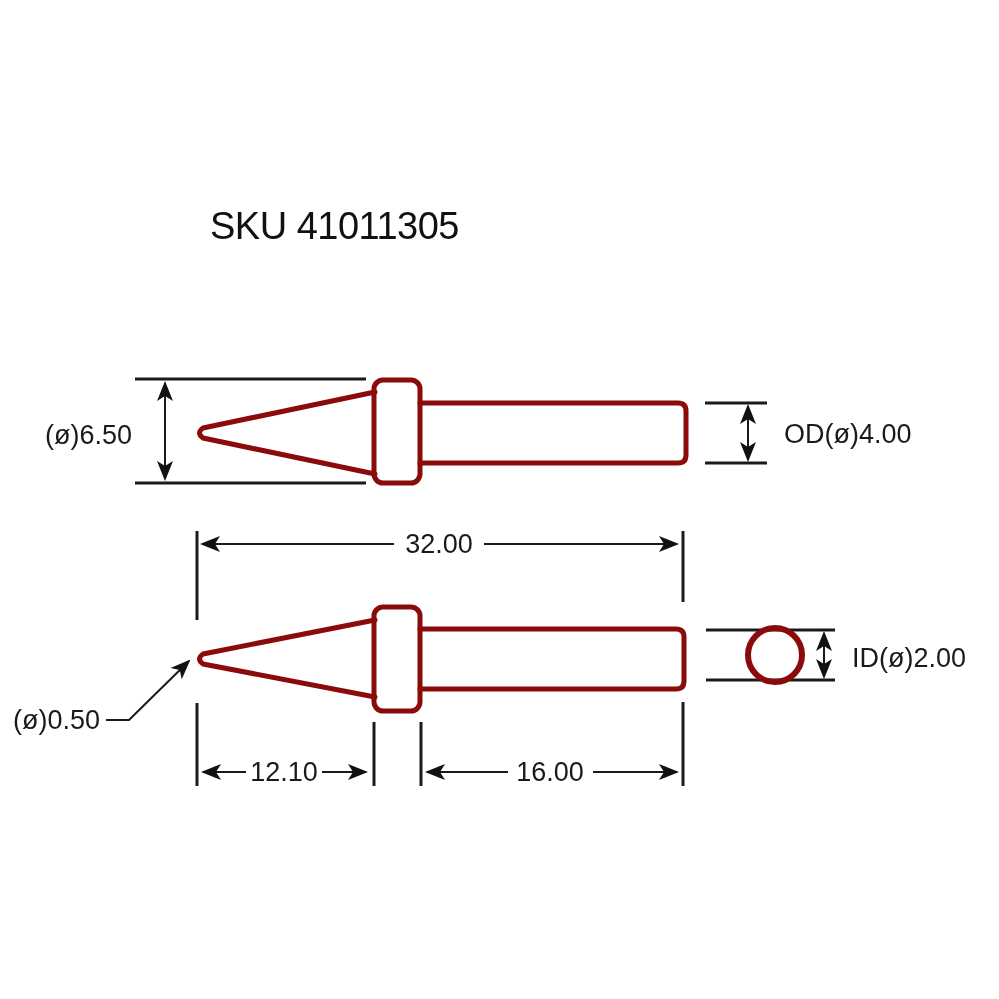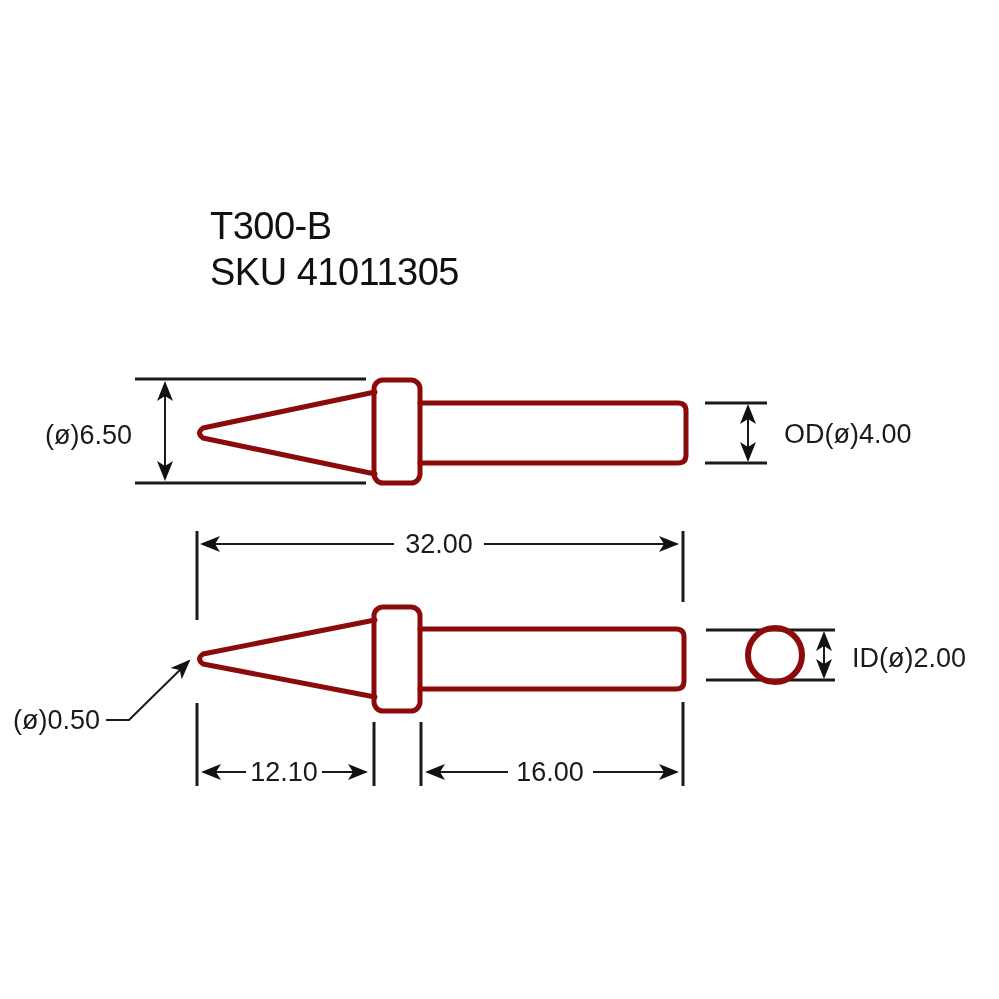--- a/index.html
+++ b/index.html
@@ -10,21 +10,20 @@
     .dim-text { font-family: "Liberation Sans", sans-serif; font-size: 27px; fill: #1a1a1a; }
     .tip { fill: none; stroke: var(--tip-color, #8b0a0a); stroke-width: 5; stroke-linejoin: round; stroke-linecap: round; }
     .dim { stroke: #1a1a1a; stroke-width: 2; fill: none; }
     .ext { stroke: #1a1a1a; stroke-width: 3; fill: none; }
     .arrowhead { fill: #111111; }
   </style>
 </head>
 <body>
 
 <div class="title-block">
-  <div class="title-line">T300-B</div>
   <div class="title-line">SKU 41011305</div>
 </div>
 
 <svg class="drawing" width="999" height="999" viewBox="0 0 999 999" xmlns="http://www.w3.org/2000/svg">
   <defs>
     <marker id="ah" viewBox="0 0 10 10" refX="9" refY="5" markerWidth="9" markerHeight="9" orient="auto-start-reverse" markerUnits="userSpaceOnUse">
       <path d="M0,0 L10,5 L0,10 L2.5,5 Z" class="arrowhead"></path>
     </marker>
     <marker id="ahs" viewBox="0 0 10 10" refX="9" refY="5" markerWidth="20" markerHeight="20" orient="auto-start-reverse" markerUnits="userSpaceOnUse">
       <path d="M0,1 L10,5 L0,9 L2.5,5 Z" class="arrowhead"></path>

